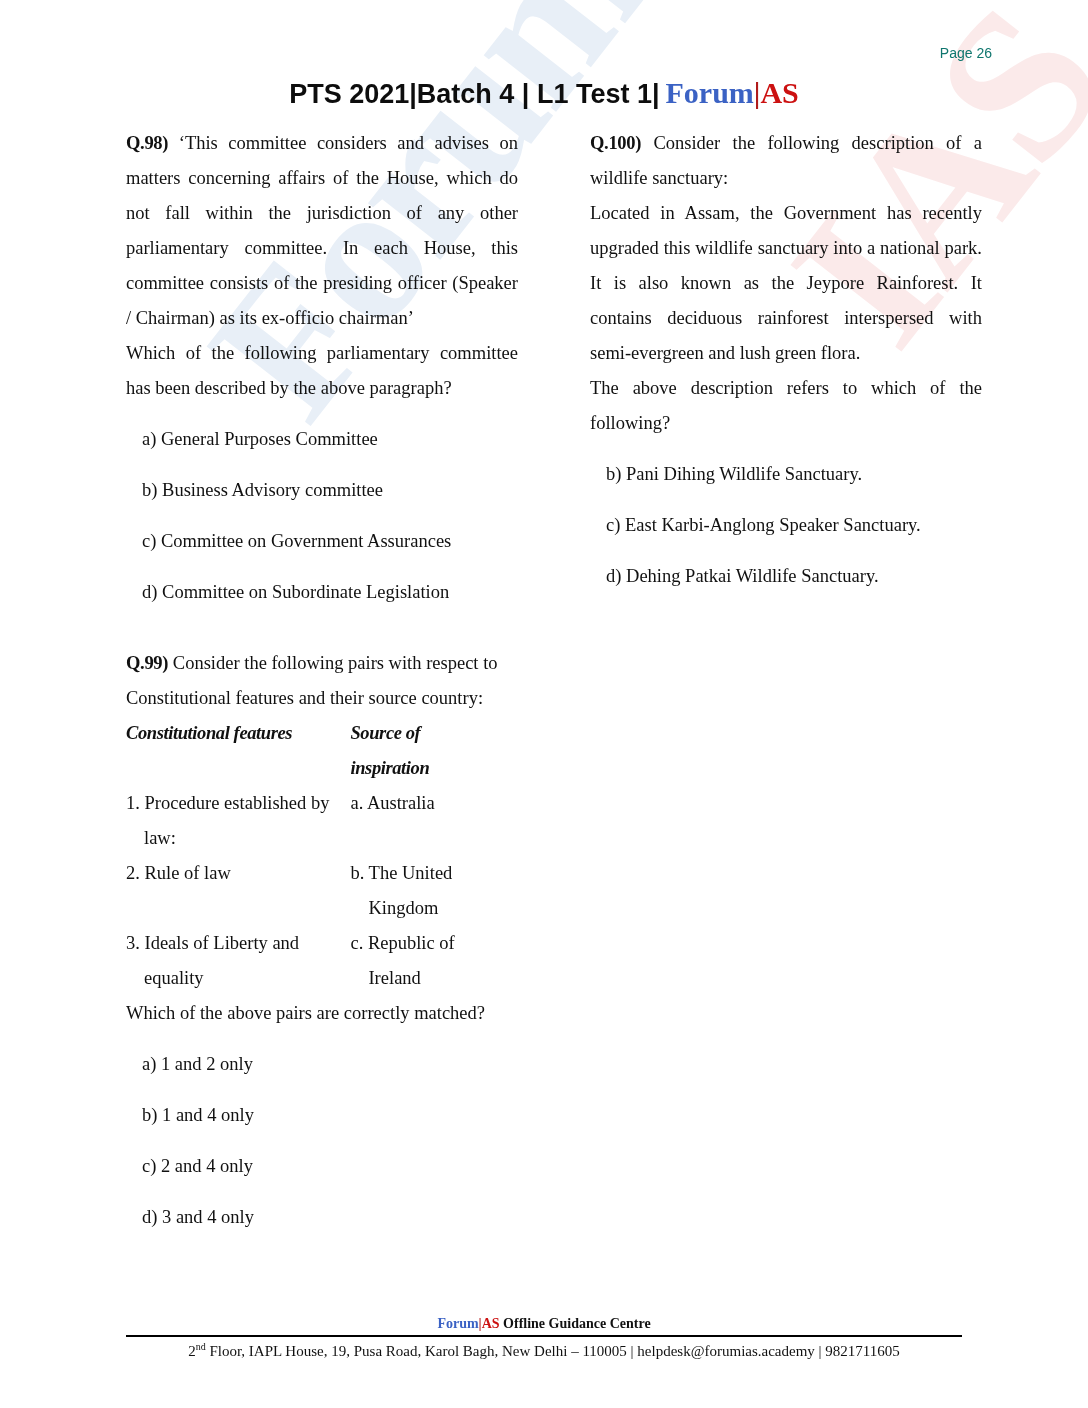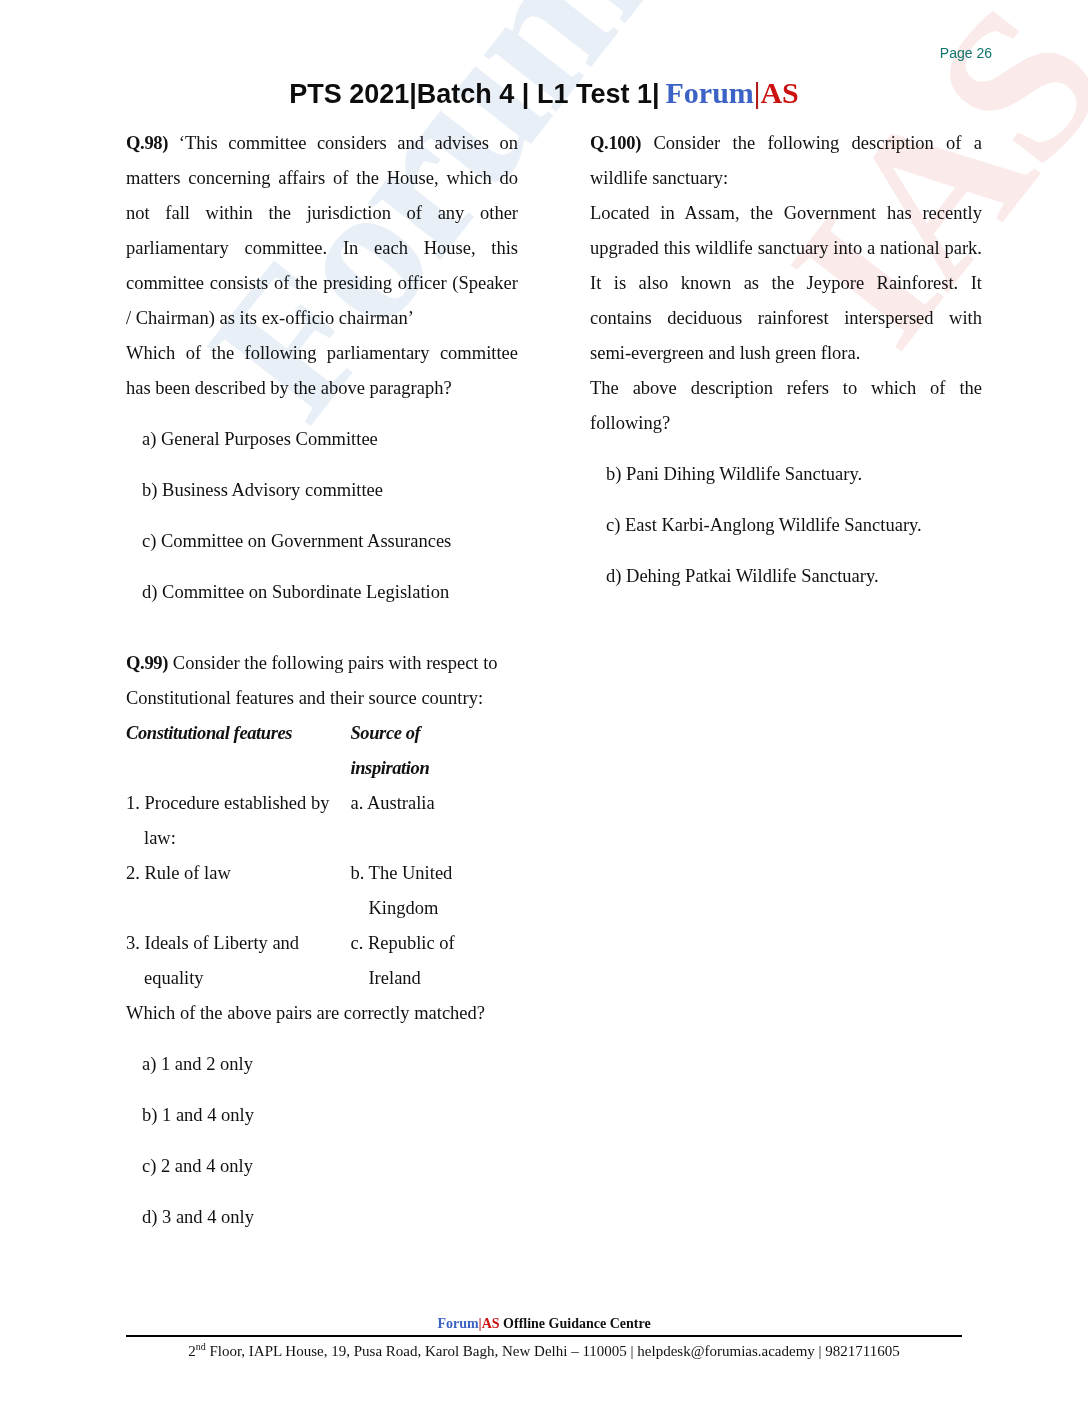--- a/index.html
+++ b/index.html
@@ -254,21 +254,21 @@
         </div>
 
       </div>
 
       <div class="col">
         <div class="q-block">
           <p class="para"><span class="qnum">Q.100)</span> <span>Consider the following description of a wildlife sanctuary:</span></p>
           <p class="para">Located in Assam, the Government has recently upgraded this wildlife sanctuary into a national park. It is also known as the Jeypore Rainforest. It contains deciduous rainforest interspersed with semi-evergreen and lush green flora.</p>
           <p class="para">The above description refers to which of the following?</p>
           <p class="opt">b) Pani Dihing Wildlife Sanctuary.</p>
-          <p class="opt">c) East Karbi-Anglong Wildlife Sanctuary.</p>
+          <p class="opt">c) East Karbi-Anglong Speaker Sanctuary.</p>
           <p class="opt">d) Dehing Patkai Wildlife Sanctuary.</p>
         </div>
       </div>
 
     </div>
   </div>
 
   <div class="doc-footer">
     <div class="footer-title"><span class="brand-forum">Forum</span><span class="brand-sep">|</span><span class="brand-ias">AS</span><span> Offline Guidance Centre</span></div>
     <hr class="footer-rule">

